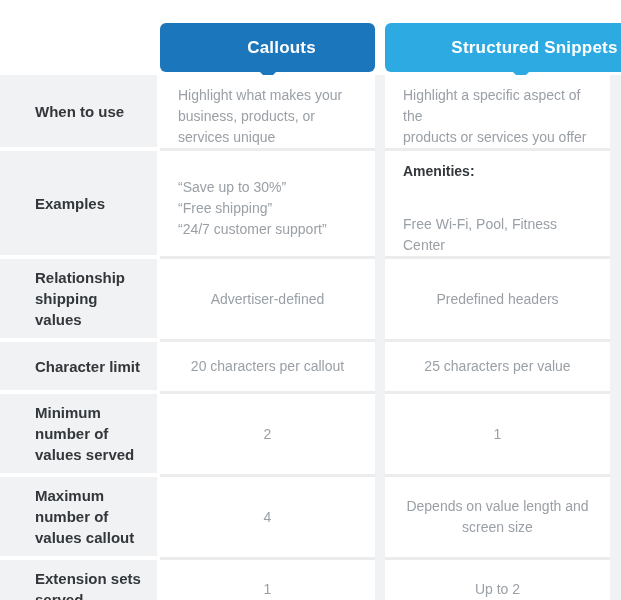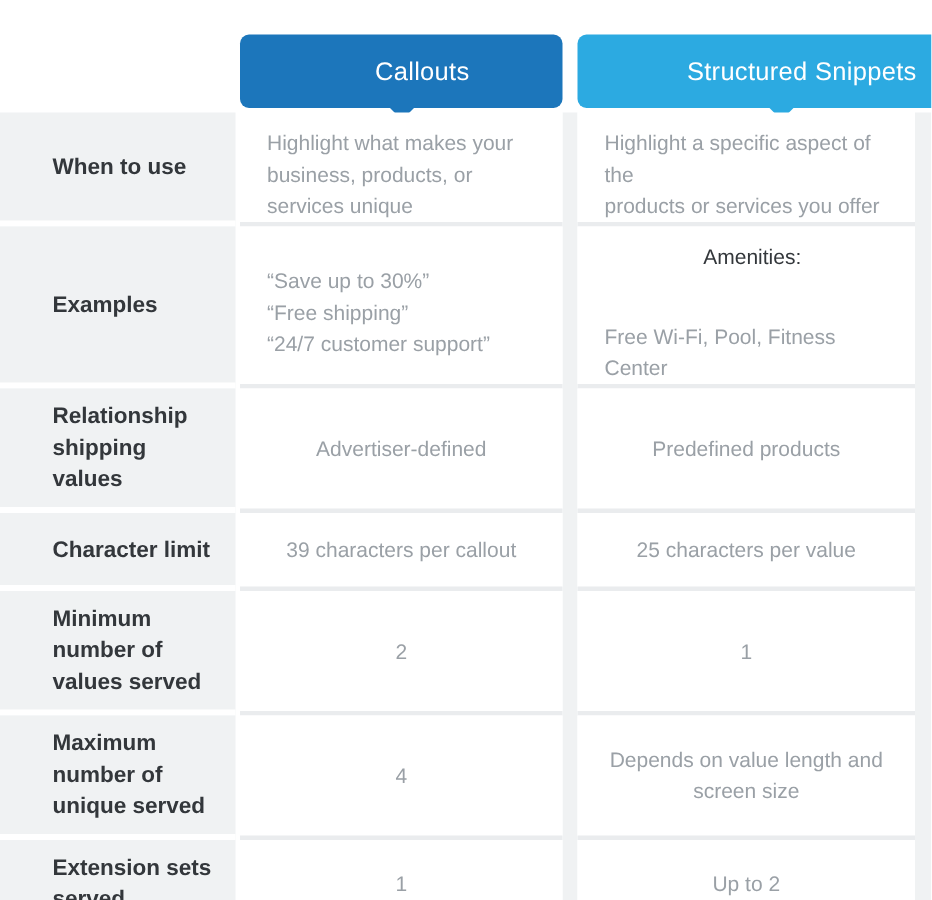--- a/index.html
+++ b/index.html
@@ -5,21 +5,21 @@
   * { margin:0; padding:0; box-sizing:border-box; }
   html,body { background:#ffffff; }
   .page {
     position:relative; width:621px; height:600px; background:#ffffff;
     font-family:"Liberation Sans", sans-serif; overflow:hidden;
   }
   
   .badge {
     position:absolute; top:23px; height:49px; border-radius:6px;
     display:flex; align-items:center; justify-content:center;
-    color:#ffffff; font-weight:normal; font-size:17px; letter-spacing:.2px;padding-left:28px;
+    color:#ffffff; font-weight:bold; font-size:17px; letter-spacing:.2px;padding-left:28px;
   }
   .badge-callouts { left:160px; width:215px; background:var(--callouts-blue,#1c76bb); }
   .badge-snippets { left:385px; width:271px; background:var(--snippets-blue,#2caae1); }
   .pointer {
     position:absolute; top:100%; left:50%; transform:translateX(-50%);
     width:0; height:0; border-left:8px solid transparent; border-right:8px solid transparent;
   }
   .badge-callouts .pointer { border-top:8px solid var(--callouts-blue,#1c76bb); }
   .badge-snippets .pointer { border-top:8px solid var(--snippets-blue,#2caae1); }
 
@@ -46,21 +46,21 @@
     display:flex; align-items:center;
     font-size:14px; line-height:1.5; color:var(--body-text,#9aa0a6);
   }
   .cell.callouts { grid-column:3; }
   .cell.snippets { grid-column:5; }
   .cell.left   { justify-content:flex-start; text-align:left; padding:10px 10px 0 18px; }
   .cell.center { justify-content:center; text-align:center; padding:14px 14px; }
   .cell span, .label-cell span { white-space:pre-line; }
   .no-sep { border-bottom:none; }
   .examples-list span { display:block; }
-  .snippet-heading { display:block; font-weight:normal; color:var(--label-text,#33373b); white-space:normal;text-align:center; }
+  .snippet-heading { display:block; font-weight:bold; color:var(--label-text,#33373b); white-space:normal; }
   .snippet-line { display:block;margin-top:32px; }
 </style>
 </head>
 <body>
 
 <div class="page">
 
   <div class="badge badge-callouts">
     <span>Callouts</span>
     <div class="pointer"></div>
@@ -105,45 +105,45 @@
       </div>
     </div>
 
     <div class="label-cell">
       <span>Relationship shipping values</span>
     </div>
     <div class="cell callouts center">
       <span>Advertiser-defined</span>
     </div>
     <div class="cell snippets center">
-      <span>Predefined products</span>
+      <span>Predefined headers</span>
     </div>
 
     <div class="label-cell">
       <span>Character limit</span>
     </div>
     <div class="cell callouts center">
-      <span>39 characters per callout</span>
+      <span>20 characters per callout</span>
     </div>
     <div class="cell snippets center">
       <span>25 characters per value</span>
     </div>
 
     <div class="label-cell">
       <span>Minimum number of values served</span>
     </div>
     <div class="cell callouts center">
       <span>2</span>
     </div>
     <div class="cell snippets center">
       <span>1</span>
     </div>
 
     <div class="label-cell">
-      <span>Maximum number of unique served</span>
+      <span>Maximum number of values callout</span>
     </div>
     <div class="cell callouts center">
       <span>4</span>
     </div>
     <div class="cell snippets center">
       <span>Depends on value length and
 screen size</span>
     </div>
 
     <div class="label-cell no-sep">

